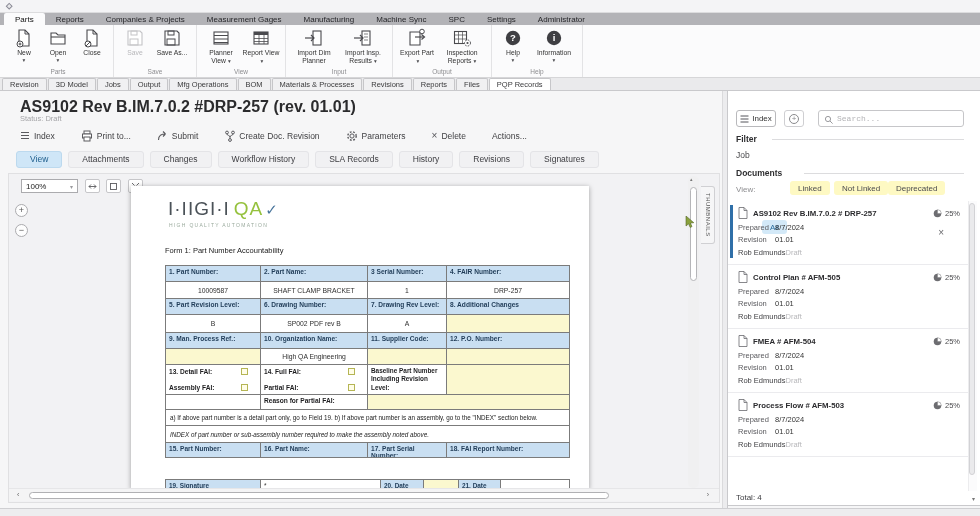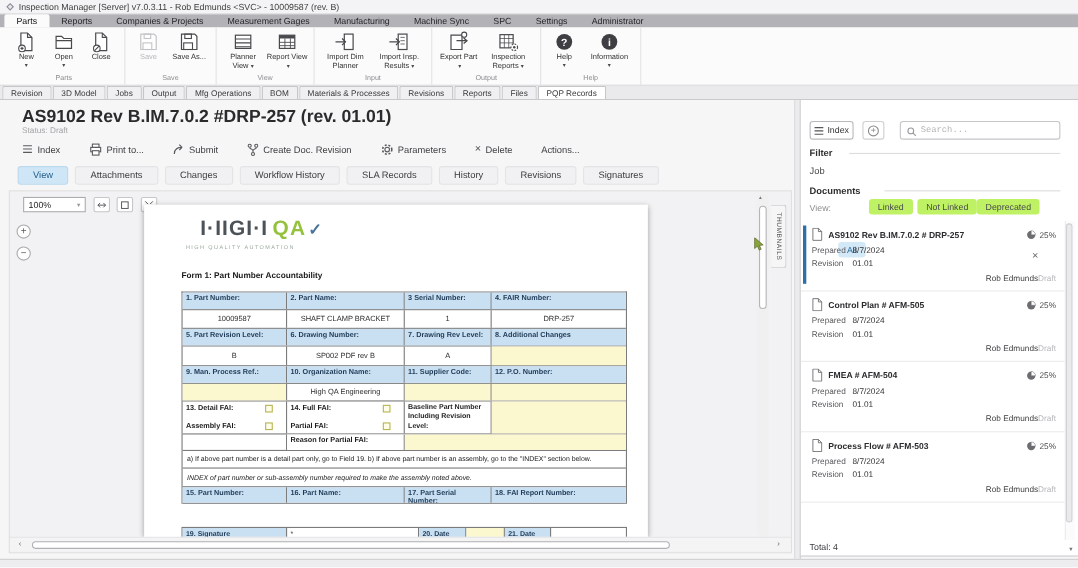--- a/index.html
+++ b/index.html
@@ -45,25 +45,25 @@
   .vtab{font-size:8.5px;color:#3c3c40;background:#f1f1f3;border:1px solid #e4e4e7;border-radius:3px;padding:3px 13px;line-height:1;cursor:default;}
   .vtab.active{background:#cfe6f7;border-color:#bcd9ee;color:#1d5d8c;}
 
   
   .viewer{position:absolute;left:8px;top:173px;width:712px;height:330px;background:#f2f2f4;border:1px solid #e0e0e2;overflow:hidden;}
   .zoomsel{position:absolute;left:12px;top:5px;width:57px;height:14px;background:#fff;border:1px solid #ababae;display:flex;align-items:center;justify-content:space-between;padding:0 4px;font-size:8px;color:#222;}
   .fitbtn{position:absolute;top:5px;width:15px;height:14px;background:#fff;border:1px solid #c6c6c9;border-radius:2px;display:flex;align-items:center;justify-content:center;}
   .zoombtn{position:absolute;left:6px;width:13px;height:13px;border-radius:50%;border:1px solid #ababae;background:#fdfdfd;color:#555;font-size:9px;line-height:11px;text-align:center;}
 
   .page{position:absolute;left:122px;top:12px;width:458px;height:303px;background:#fff;box-shadow:0 1px 5px rgba(0,0,0,.35);overflow:hidden;}
-  .logo{position:absolute;left:51px;top:12px;font-weight:bold;font-size:19px;letter-spacing:1px;color:#4b5258;}
+  .logo{position:absolute;left:37px;top:12px;font-weight:normal;font-size:19px;letter-spacing:1px;color:#4b5258;}
   .logo .qa{color:#95c13d;margin-left:4px;}
   .logo .chk{color:#49759c;font-size:15px;margin-left:2px;}
   .tagline{position:absolute;left:38px;top:36px;font-size:5px;letter-spacing:1.3px;color:#9bab9e;}
-  .ftitle{position:absolute;left:34px;top:60px;font-size:7.5px;font-weight:bold;color:#1a1a1a;}
+  .ftitle{position:absolute;left:34px;top:60px;font-size:7.5px;font-weight:normal;color:#1a1a1a;}
 
   .ftable{position:absolute;left:34px;top:79px;width:405px;border:1px solid #7b7b7b;border-bottom:none;}
   .frow{display:grid;grid-template-columns:95px 107px 79px 122px;border-bottom:1px solid #7b7b7b;}
   .fcell{border-right:1px solid #7b7b7b;padding:2px 3px;font-size:6.6px;overflow:hidden;}
   .fcell:last-child{border-right:none;}
   .fh{background:#c9dff2;font-weight:bold;color:#1f3b57;}
   .fv{text-align:center;color:#2e2e2e;display:flex;align-items:center;justify-content:center;font-size:6.8px;padding:1px;}
   .fy{background:#fbf8cf;}
   .faicell{display:flex;flex-direction:column;justify-content:space-between;padding:3px 3px;}
   .fail{display:flex;justify-content:space-between;align-items:center;font-weight:bold;font-size:6.6px;color:#1d1d1f;}
@@ -95,49 +95,48 @@
   .pqp-search{position:absolute;left:90px;top:19px;width:146px;height:17px;border:1px solid #c6c6c9;border-radius:3px;background:#fff;font-family:Liberation Mono, monospace;}
   .pqp-search input{position:absolute;left:18px;top:1px;width:124px;height:13px;border:none;outline:none;font-size:8px;color:#333;font-family:inherit;background:transparent;}
   .pqp-search input::placeholder{color:#b4b4b7;}
   .sicon{position:absolute;left:5px;top:4px;}
   .sec{position:absolute;font-size:8.5px;font-weight:bold;color:#2f2f31;}
   .secline{position:absolute;height:1px;background:#dcdcde;}
   .job-label{position:absolute;left:8px;top:59px;font-size:8.5px;color:#4a4a4d;}
   .job-select{position:absolute;left:36px;top:56px;width:200px;height:16px;border:1px solid #cfcfd2;border-radius:2px;background:#fff;display:flex;align-items:center;justify-content:space-between;padding:0 5px;font-size:8px;color:#333;}
   .gcaret{color:#9a9a9e;font-size:6px;}
   .view-label{position:absolute;left:8px;top:94px;font-size:8px;color:#8d8d90;}
-  .fpill{position:absolute;top:90px;height:14px;border-radius:3px;background:#bef264;font-size:8px;color:#4a4a4d;display:flex;align-items:center;padding:0 8px;cursor:default;}
+  .fpill{position:absolute;top:90px;height:14px;border-radius:3px;background:#fef9c3;font-size:8px;color:#4a4a4d;display:flex;align-items:center;padding:0 8px;cursor:default;}
   .fpill.active{background:#d3e9f8;color:#2a6d9d;margin-top:39px;}
 
   .dlist{position:absolute;left:0;top:110px;width:240px;height:290px;overflow:hidden;}
   .dcard{position:relative;height:64px;border-bottom:1px solid #ebebee;padding:6px 8px 0 10px;}
   .dcard.selected::before{content:"";position:absolute;left:2px;top:4px;bottom:6px;width:3px;background:#2f6fa8;}
   .dtop{display:flex;align-items:center;gap:5px;}
   .dtitle{font-size:7.8px;font-weight:bold;color:#2b2b2e;flex:1;white-space:nowrap;overflow:hidden;}
   .dprog{display:flex;align-items:center;gap:3px;font-size:7.5px;color:#4a4a4d;flex:none;}
   .dline{display:flex;margin-top:3.5px;font-size:7.5px;}
   .dline .lbl{width:37px;color:#5a5a5e;}
   .dline .val{color:#333;}
-  .dfoot{display:flex;justify-content:flex-end;margin-top:4px;font-size:7.5px;}
+  .dfoot{display:flex;justify-content:flex-start;margin-top:4px;font-size:7.5px;}
   .dauthor{color:#3f3f42;}
   .dstatus{color:#b8b8bb;}
   .dclose{position:absolute;right:24px;top:26px;font-size:10px;color:#6a6a6e;}
   .dscroll{position:absolute;left:240px;top:110px;width:9px;height:290px;background:#fbfbfc;border-left:1px solid #ececee;}
   .dthumb{position:absolute;left:241px;top:112px;width:6px;height:272px;background:#eaeaec;border:1px solid #d2d2d5;border-radius:3px;}
   .pqp-total{position:absolute;left:8px;top:402px;font-size:8px;color:#3c3c40;}
   .pqp-down{position:absolute;right:5px;top:404px;font-size:6px;color:#777;}
 </style>
 </head>
 <body>
 
 <div class="titlebar">
   <svg width="8" height="8">
       <rect x="2.2" y="2.2" width="4" height="4" fill="#e8e8ea" stroke="#8a8a96" transform="rotate(45 4.2 4.2)"></rect>
     </svg>
-  <span>Inspection Manager [Server] v7.0.3.11 - Rob Edmunds &lt;SVC&gt; - 10009587 (rev. B)</span>
 </div>
 
 <div class="menubar">
   <span class="mi active">Parts</span>
   <span class="mi">Reports</span>
   <span class="mi">Companies &amp; Projects</span>
   <span class="mi">Measurement Gages</span>
   <span class="mi">Manufacturing</span>
   <span class="mi">Machine Sync</span>
   <span class="mi">SPC</span>

